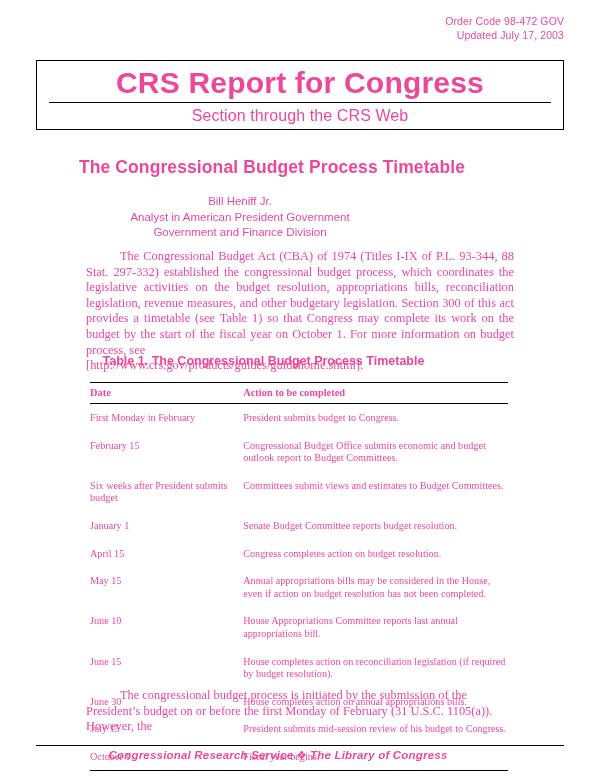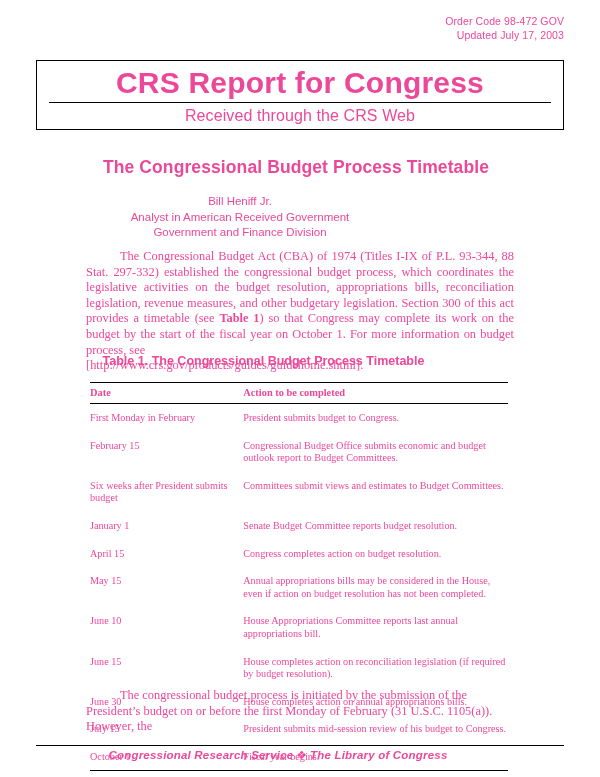--- a/index.html
+++ b/index.html
@@ -66,21 +66,20 @@
   .doc-title {
     position: absolute;
     top: 157px;
     left: 0;
     width: 544px;
     text-align: center;
     font-family: "Liberation Sans", sans-serif;
     font-size: 17.5px;
     font-weight: bold;
     letter-spacing: 0.1px;
-    margin-left: 24px;
   }
 
   
   .author-block {
     position: absolute;
     top: 194px;
     left: 0;
     width: 480px;
     text-align: center;
     font-family: "Liberation Sans", sans-serif;
@@ -94,21 +93,21 @@
     left: 86px;
     width: 428px;
     font-family: "Liberation Serif", serif;
     font-size: 12.4px;
     line-height: 15.6px;
     text-align: justify;
     text-indent: 34px;
   }
   .body-para.p1 { top: 249px; }
   .body-para.p2 { top: 688px; text-align: left; }
-  .body-para b { font-weight: bold; }
+  .body-para b { font-weight: normal; }
   .spread {
     display: block;
     text-indent: 0;
   }
 
   
   .table-caption {
     position: absolute;
     top: 354px;
     left: 0;
@@ -189,28 +188,28 @@
 <div class="page">
 
   <div class="order-block">
     <div>Order Code 98-472 GOV</div>
     <div>Updated July 17, 2003</div>
   </div>
 
   <div class="banner">
     <div class="banner-title">CRS Report for Congress</div>
     <div class="banner-rule"></div>
-    <div class="banner-sub">Received through the CRS Web</div>
+    <div class="banner-sub">Section through the CRS Web</div>
   </div>
 
   <div class="doc-title">The Congressional Budget Process Timetable</div>
 
   <div class="author-block">
     <div>Bill Heniff Jr.</div>
-    <div>Analyst in American Received Government</div>
+    <div>Analyst in American President Government</div>
     <div>Government and Finance Division</div>
   </div>
 
   <div class="body-para p1"><span>The Congressional Budget Act (CBA) of 1974 (Titles I-IX of P.L. 93-344, 88 Stat. 297-332) established the congressional budget process, which coordinates the legislative activities on the budget resolution, appropriations bills, reconciliation legislation, revenue measures, and other budgetary legislation.  Section 300 of this act provides a timetable (see </span><b>Table 1</b><span>) so that Congress may complete its work on the budget by the start of the fiscal year on October 1.    For more information on budget process, see</span> <span class="spread">[http://www.crs.gov/products/guides/guidehome.shtml].</span></div>
 
   <div class="table-caption">Table 1.  The Congressional Budget Process Timetable</div>
 
   <div class="tbl-wrap">
     <table class="timetable">
       <thead>

